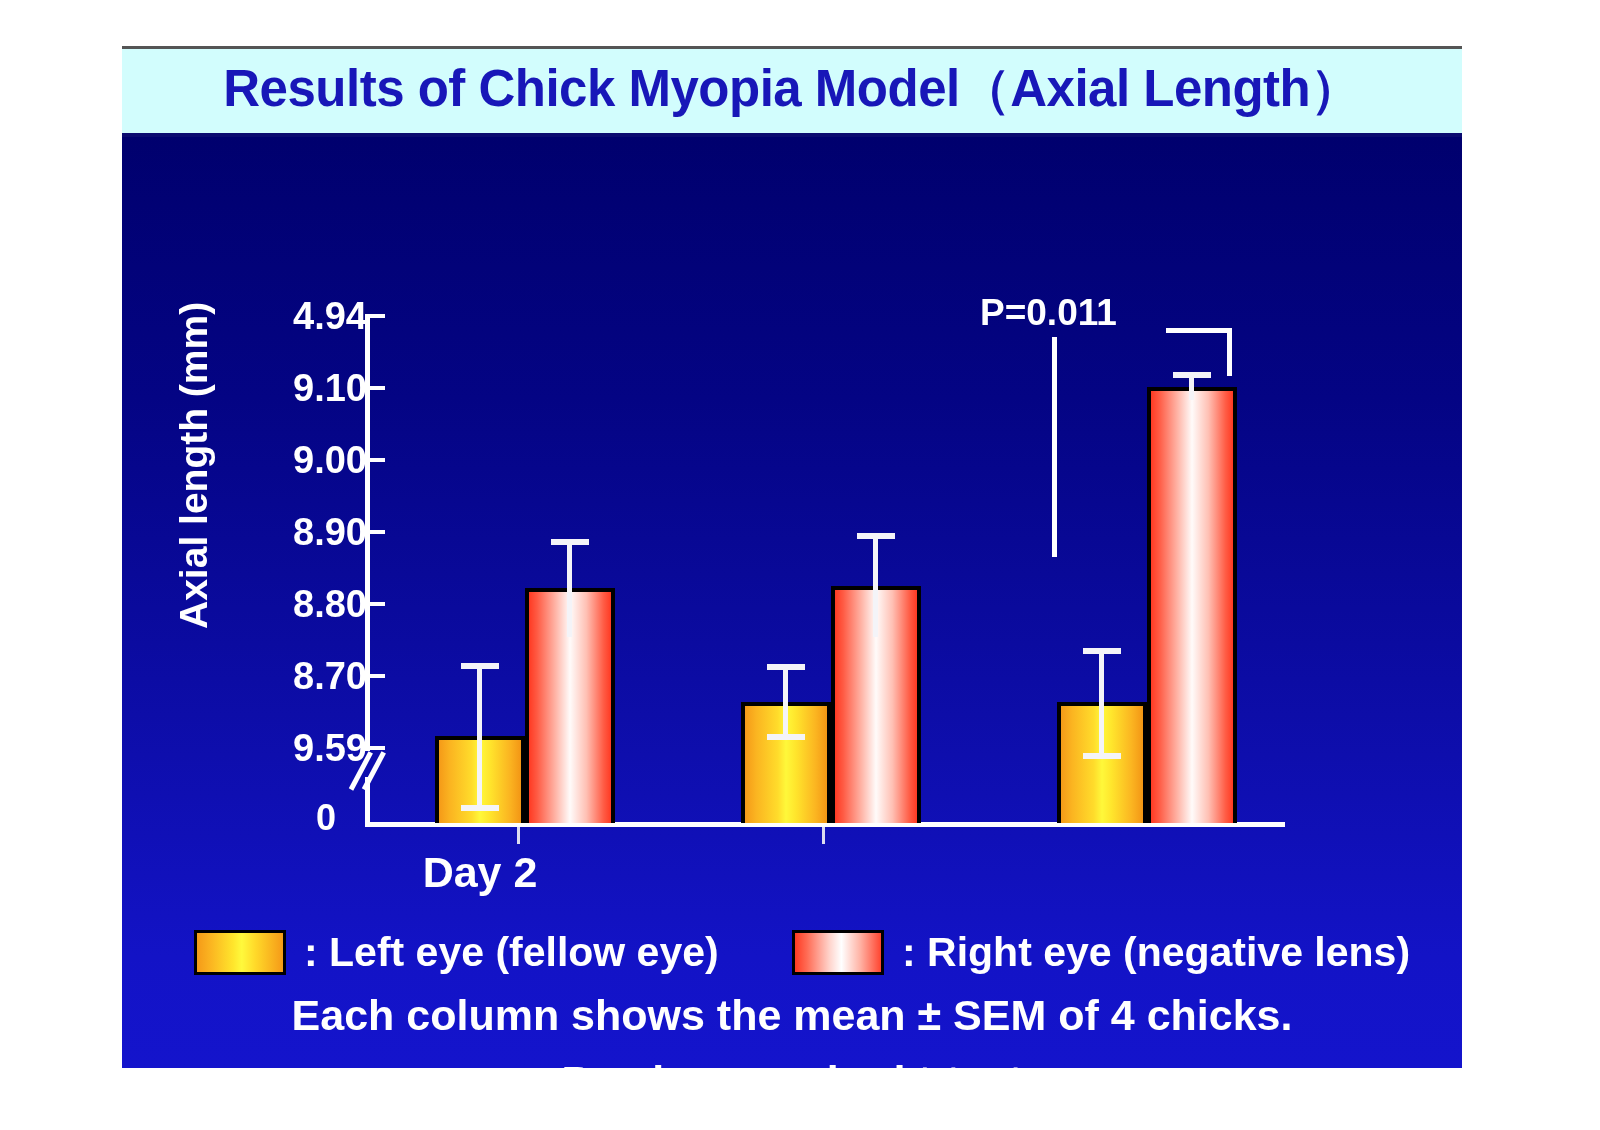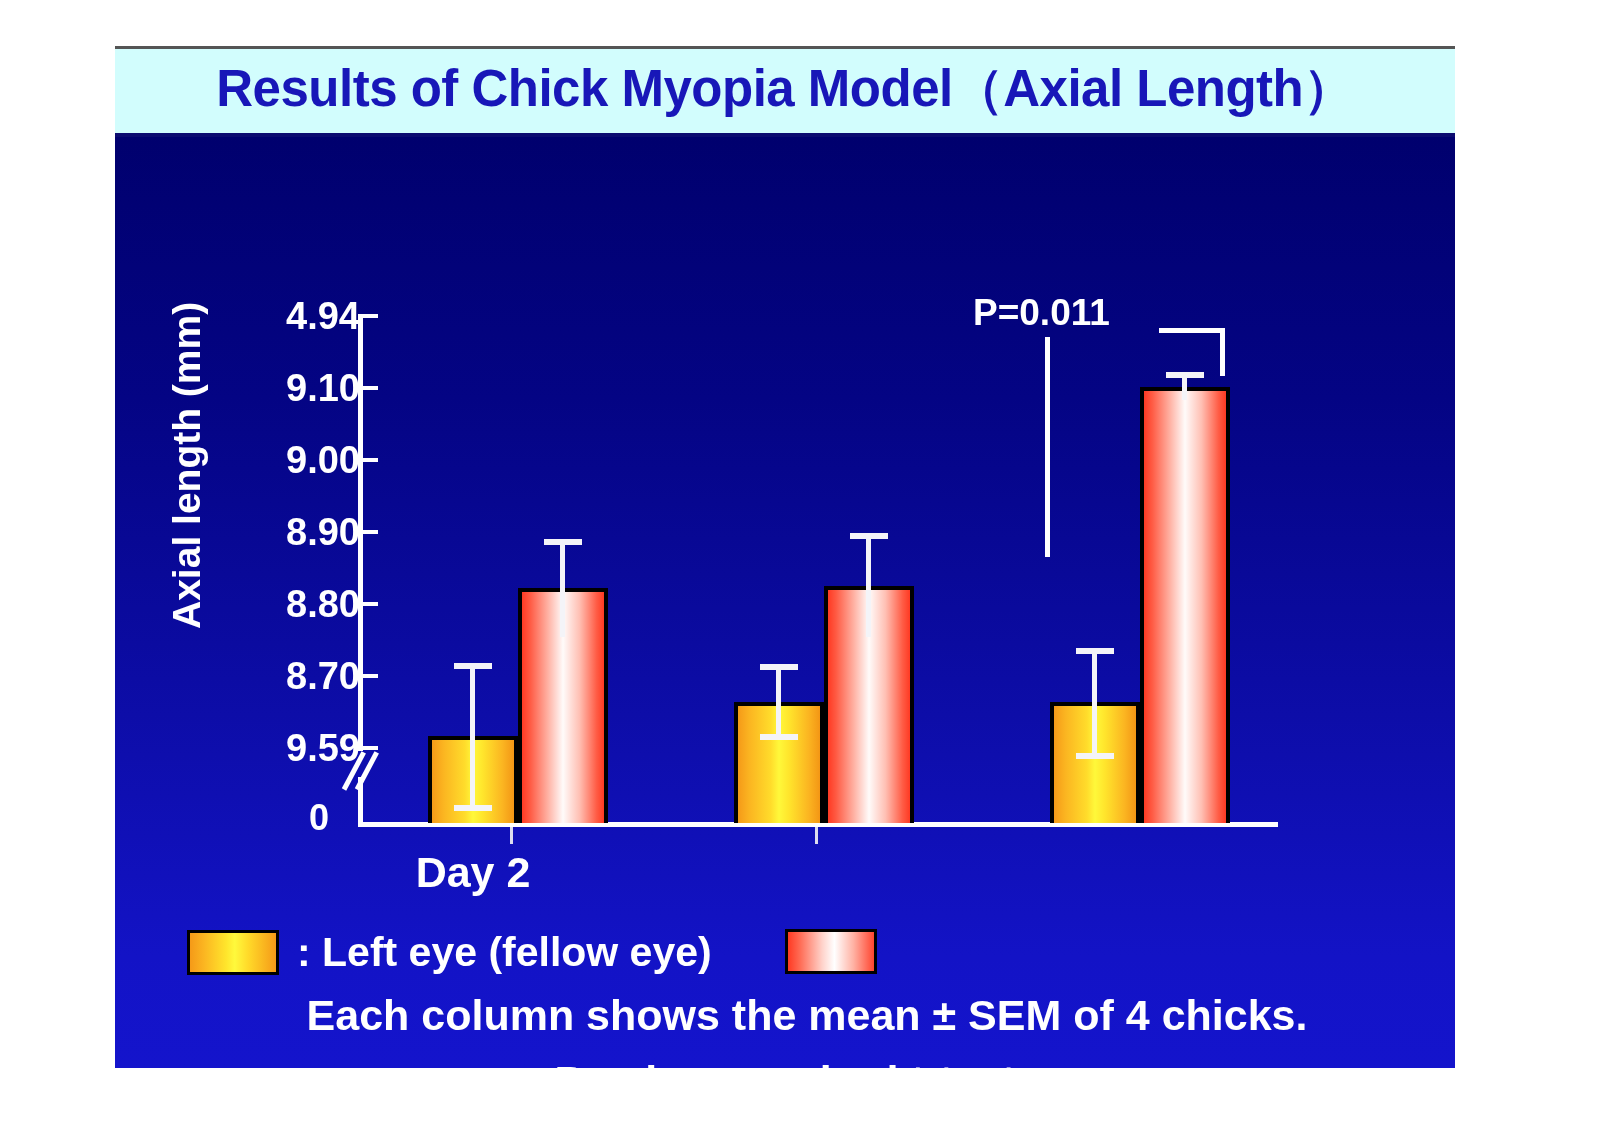--- a/index.html
+++ b/index.html
@@ -5,21 +5,21 @@
   * { box-sizing: border-box; margin: 0; padding: 0; }
   html, body {
     width: 1600px; height: 1130px;
     background: #ffffff;
     font-family: "Liberation Sans", sans-serif;
     overflow: hidden;
   }
 
   #slide {
     position: absolute;
-    left: 115px; top: 46px;
+    left: 122px; top: 46px;
     width: 1340px; height: 1066px;
   }
 
   
   #title-banner {
     position: absolute; left: 0; top: 0;
     width: 1340px; height: 91px;
     background: #d2fdfd;
     border-top: 3px solid #555555;
     border-bottom: 4px solid #0b0b70;
@@ -192,21 +192,21 @@
   }
   .legend-label { font-size: 41px; margin-left: 18px; }
 
   
   .caption {
     position: absolute;
     width: 1340px;
     text-align: center;
     font-size: 43px;
   }
-  #caption1 { top: 854px; margin-left: 22px; }
+  #caption1 { top: 854px; }
   #caption2 { top: 920px; }
 </style>
 </head>
 <body>
 
 <div id="slide">
 
   <div id="title-banner">
     <div id="title-text">Results of Chick Myopia Model（Axial Length）</div>
   </div>
@@ -278,20 +278,21 @@
 
     <div class="xcat wtxt" style="left:208px">Day 2</div>
 
     <div id="legend">
       <div class="legend-item" style="left:72px; top:0;">
         <span class="legend-swatch left"></span>
         <span class="legend-label wtxt">: Left eye (fellow eye)</span>
       </div>
       <div class="legend-item" style="left:670px; top:0;">
         <span class="legend-swatch right"></span>
+        <span class="legend-label wtxt">: Right eye (negative lens)</span>
       </div>
     </div>
 
     <div id="caption1" class="caption wtxt">Each column shows the mean ± SEM of 4 chicks.</div>
     <div id="caption2" class="caption wtxt">P-values : paired t-test</div>
 
   </div>
 </div>
 
 </body></html>

